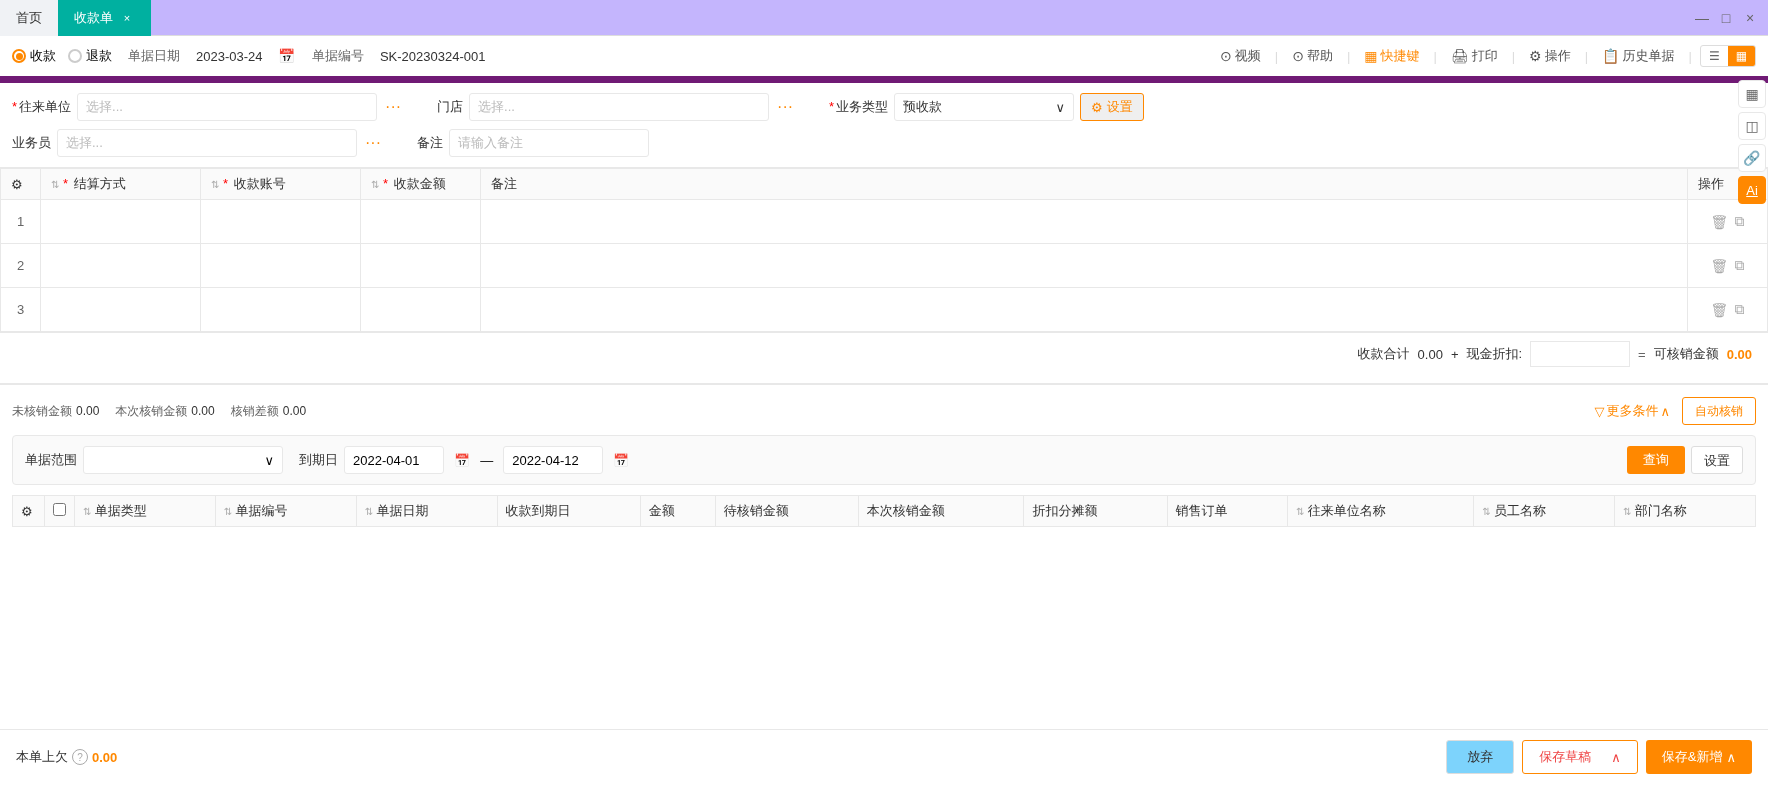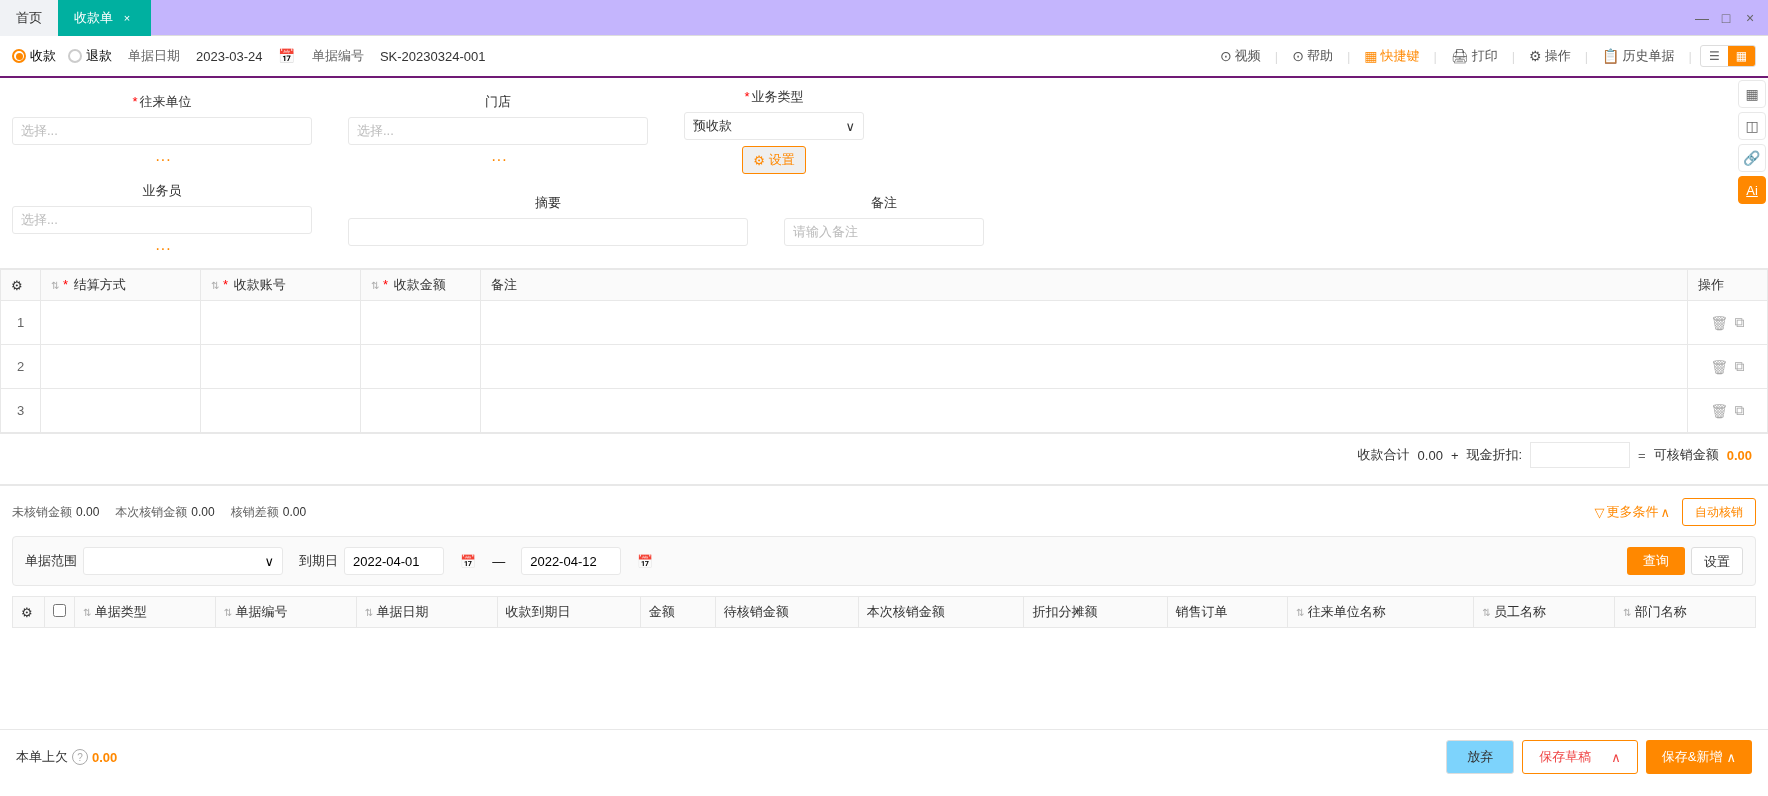--- a/index.html
+++ b/index.html
@@ -31,21 +31,21 @@
     }
 
     
     .main-content {
       background: #fff; margin: 0; height: calc(796px - 36px);
       display: flex; flex-direction: column;
     }
 
     
     .toolbar-row {
-      display: flex; align-items: center; padding: 8px 12px; border-bottom: 2px solid #701a75;
+      display: flex; align-items: center; padding: 8px 12px; border-bottom: 7px solid #701a75;
       gap: 16px; background: #fff;
     }
     .radio-group { display: flex; align-items: center; gap: 12px; }
     .radio-item { display: flex; align-items: center; gap: 4px; cursor: pointer; }
     .radio-dot {
       width: 14px; height: 14px; border-radius: 50%; border: 2px solid #ccc;
       display: flex; align-items: center; justify-content: center;
     }
     .radio-dot.active { border-color: #ff8800; }
     .radio-dot.active::after {
@@ -67,21 +67,21 @@
     .view-btns { display: flex; border: 1px solid #ddd; border-radius: 3px; overflow: hidden; }
     .view-btn { padding: 3px 8px; cursor: pointer; color: #666; font-size: 12px; }
     .view-btn.active { background: #ff8800; color: #fff; }
 
     
     .form-section {
       padding: 10px 12px; border-bottom: 1px solid #e8e8e8; background: #fff;
     }
     .form-row { display: flex; align-items: center; gap: 16px; margin-bottom: 8px; }
     .form-row:last-child { margin-bottom: 0; }
-    .form-field { display: flex; align-items: center; gap: 6px; flex-direction: column; }
+    .form-field { display: flex; align-items: center; gap: 6px; }
     .field-label { color: #333; white-space: nowrap; }
     .required { color: #f00; margin-right: 2px; }
     .field-input {
       border: 1px solid #e8e8e8; border-radius: 3px; padding: 4px 8px;
       color: #aaa; background: #fff; min-width: 180px; height: 28px;
       display: flex; align-items: center;
     }
     .field-input-wide { min-width: 300px; }
     .more-icon { color: #ff8800; cursor: pointer; font-size: 16px; margin-left: 2px; }
     .field-select {
@@ -153,21 +153,21 @@
     .filter-field { display: flex; align-items: center; gap: 6px; }
     .filter-input {
       border: 1px solid #e8e8e8; border-radius: 3px; padding: 4px 8px;
       background: #fff; height: 28px; min-width: 150px;
       display: flex; align-items: center; justify-content: space-between;
     }
     .date-input {
       border: 1px solid #e8e8e8; border-radius: 3px; padding: 4px 8px;
       background: #fff; height: 28px; width: 100px; display: flex; align-items: center;
     }
-    .date-range { display: flex; align-items: center; gap: 16px; }
+    .date-range { display: flex; align-items: center; gap: 10px; }
     .filter-actions { margin-left: auto; display: flex; gap: 6px; }
     .filter-btn-orange {
       background: #ff8800; color: #fff; border: none; border-radius: 3px;
       padding: 5px 16px; cursor: pointer; height: 28px;
     }
     .filter-btn-white {
       background: #fff; color: #333; border: 1px solid #ddd; border-radius: 3px;
       padding: 5px 12px; cursor: pointer; height: 28px;
     }
     .more-conditions { color: #ff8800; cursor: pointer; font-size: 12px; display: flex; align-items: center; gap: 2px; }
@@ -330,24 +330,20 @@
         </button>
       </div>
     </div>
     <div class="form-row">
       <div class="form-field">
         <span class="field-label">业务员</span>
         <div class="field-input field-input-wide">
           <span style="color:#bbb">选择...</span>
         </div>
         <span class="more-icon">···</span>
-      </div>
-      <div class="form-field" style="margin-left:20px;">
-        <span class="field-label">摘要</span>
-        <div class="field-input" style="min-width:400px;"></div>
       </div>
       <div class="form-field" style="margin-left:20px;">
         <span class="field-label">备注</span>
         <div class="field-input" style="min-width:200px;">
           <span style="color:#bbb">请输入备注</span>
         </div>
       </div>
     </div>
   </div>
 

